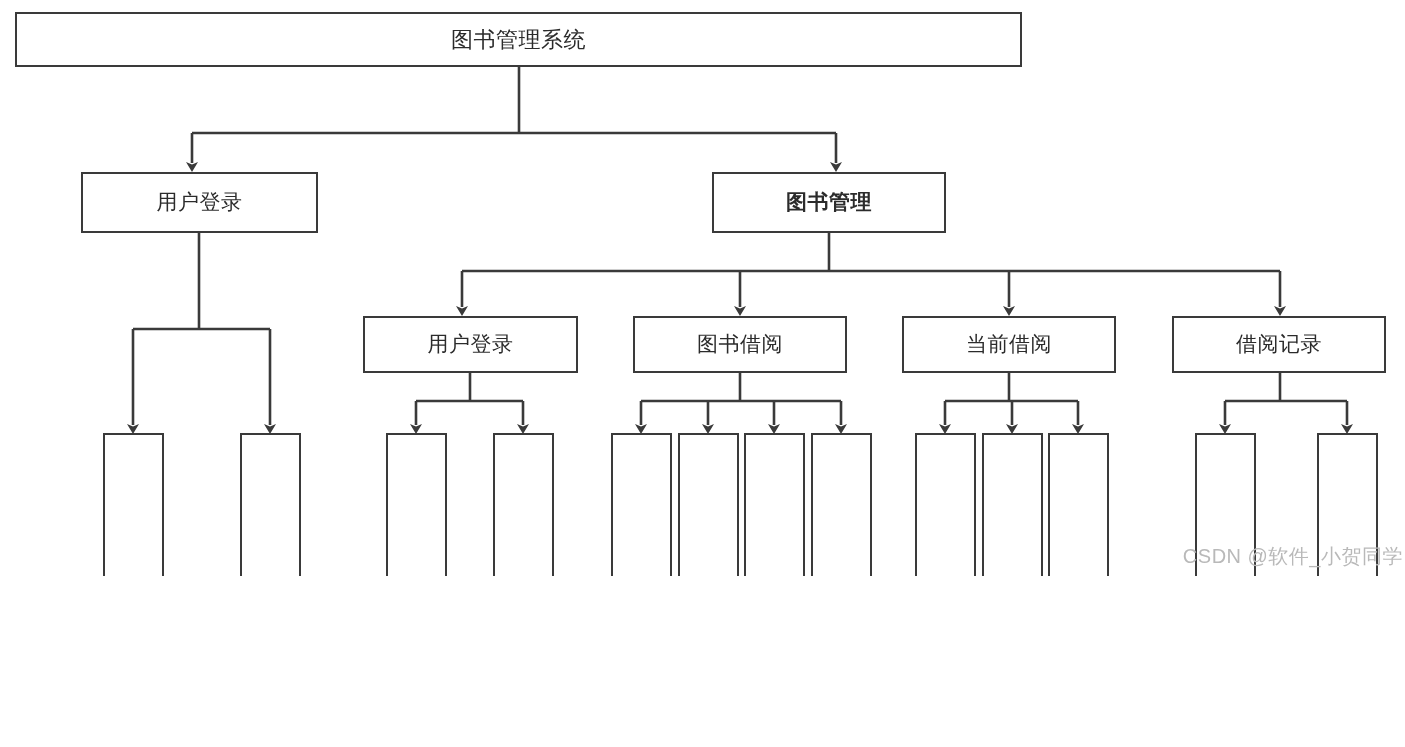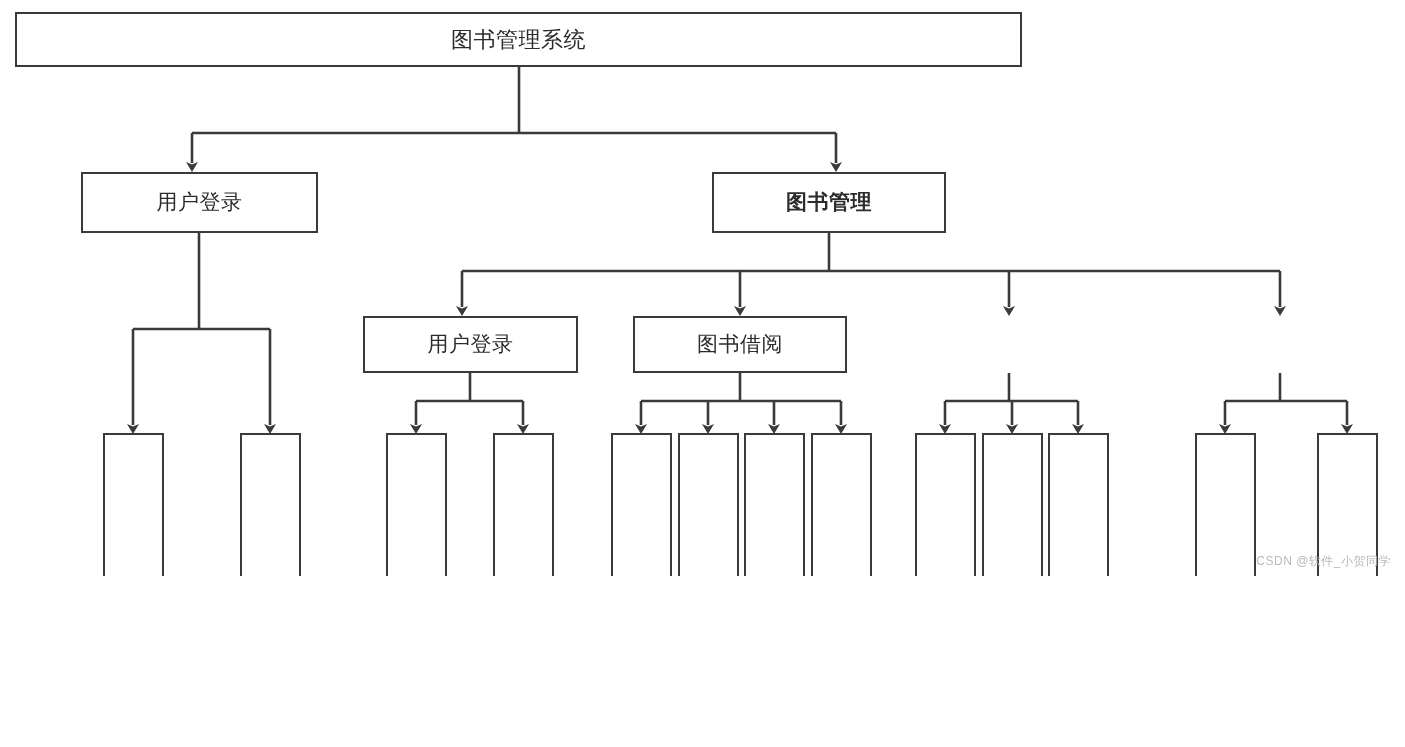--- a/index.html
+++ b/index.html
@@ -48,23 +48,23 @@
     font-size: 20px;
     line-height: 1.32;
     letter-spacing: 2px;
     white-space: normal;
     max-height: 100%;
   }
   .node.root .label { font-size: 22px; }
 
   #watermark {
     position: absolute;
-    right: 14px;
+    right: 2px;
     bottom: 6px;
-    font-size: 12px;
+    font-size: 20px;
     color: #b9b9b9;
     letter-spacing: 0.5px;
     z-index: 3;
     white-space: nowrap;
   }
 </style>
 </head>
 <body>
 
 <div id="canvas">
@@ -130,20 +130,26 @@
   <div class="node" style="left:712px; top:172px; width:234px; height:61px;font-weight:bold;">
     <span class="label">图书管理</span>
   </div>
 
   <div class="node" style="left:363px; top:316px; width:215px; height:57px;">
     <span class="label">用户登录</span>
   </div>
   <div class="node" style="left:633px; top:316px; width:214px; height:57px;">
     <span class="label">图书借阅</span>
   </div>
+  <div class="node" style="left:902px; top:316px; width:214px; height:57px;">
+    <span class="label">当前借阅</span>
+  </div>
+  <div class="node" style="left:1172px; top:316px; width:214px; height:57px;">
+    <span class="label">借阅记录</span>
+  </div>
 
   <div class="node leaf" style="left:103px; top:433px; width:61px; height:300px;">
     <span class="label">用户登录</span>
   </div>
   <div class="node leaf" style="left:240px; top:433px; width:61px; height:300px;">
     <span class="label">注销登录</span>
   </div>
 
   <div class="node leaf" style="left:386px; top:433px; width:61px; height:300px;">
     <span class="label">查询图书</span>

